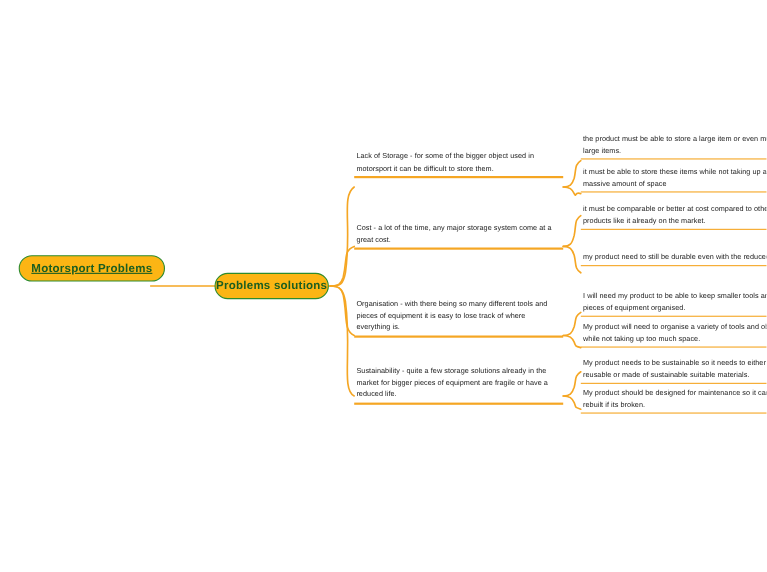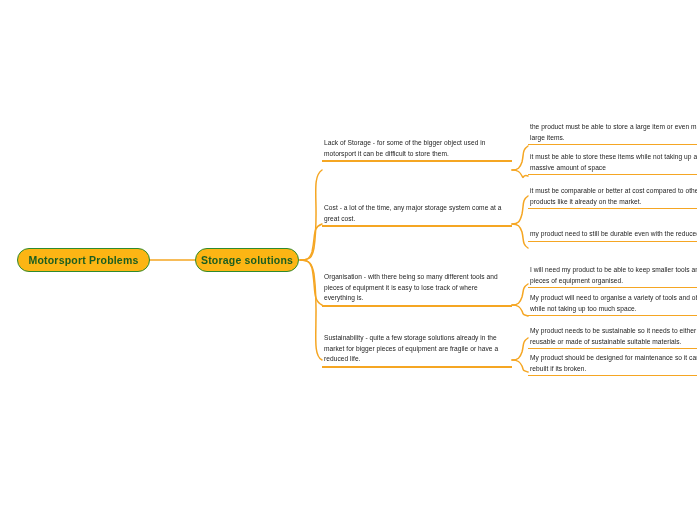--- a/index.html
+++ b/index.html
@@ -39,23 +39,24 @@
     font-size: 10.5px;
     letter-spacing: .2px;
     display: flex;
     align-items: center;
     justify-content: center;
     text-align: center;
     white-space: nowrap;
   }
   #root-node {
     left: 17px;
-    top: 248px;
+    top: 232px;
     width: 133px;
     height: 24px;
+    text-decoration: underline;
   }
   #branch-node-storage {
     left: 195px;
     top: 248px;
     width: 104px;
     height: 24px;
   }
   
   .topic {
     position: absolute;
@@ -104,21 +105,21 @@
       <path d="M512,305 C518,305 520,303 522,297 C524,290 522,288 528,284"></path>
       <path d="M512,305 C518,305 520,307 522,311 C524,316 522,314 528,316"></path>
 
       <path d="M512,360 C518,360 520,358 522,352 C524,345 522,342 528,338"></path>
       <path d="M512,360 C518,360 520,362 522,366 C524,371 522,370 528,372"></path>
     </g>
   </svg>
 
   <div class="pill" id="root-node">Motorsport Problems</div>
 
-  <div class="pill" id="branch-node-storage">Storage solutions</div>
+  <div class="pill" id="branch-node-storage">Problems solutions</div>
 
   <div class="topic lvl2" style="left:322px; top:138px;">Lack of Storage - for some of the bigger object used in motorsport it can be difficult to store them.</div>
 
   <div class="topic lvl2" style="left:322px; top:203px;">Cost - a lot of the time, any major storage system come at a great cost.</div>
 
   <div class="topic lvl2" style="left:322px; top:272px;">Organisation - with there being so many different tools and pieces of equipment it is easy to lose track of where everything is.</div>
 
   <div class="topic lvl2" style="left:322px; top:333px;">Sustainability - quite a few storage solutions already in the market for bigger pieces of equipment are fragile or have a reduced life.</div>
 
   <div class="topic lvl3" style="left:528px; top:122px;">

